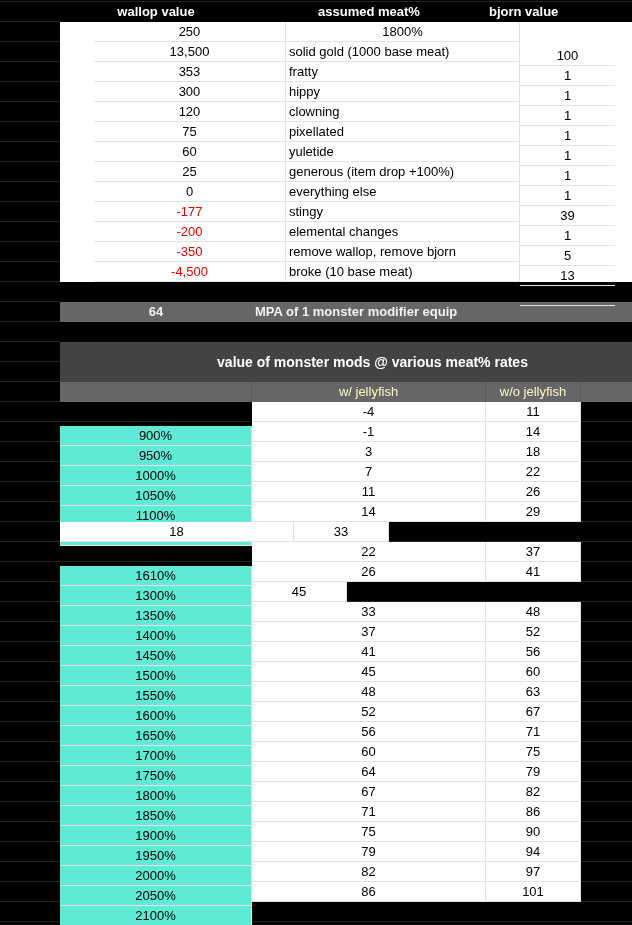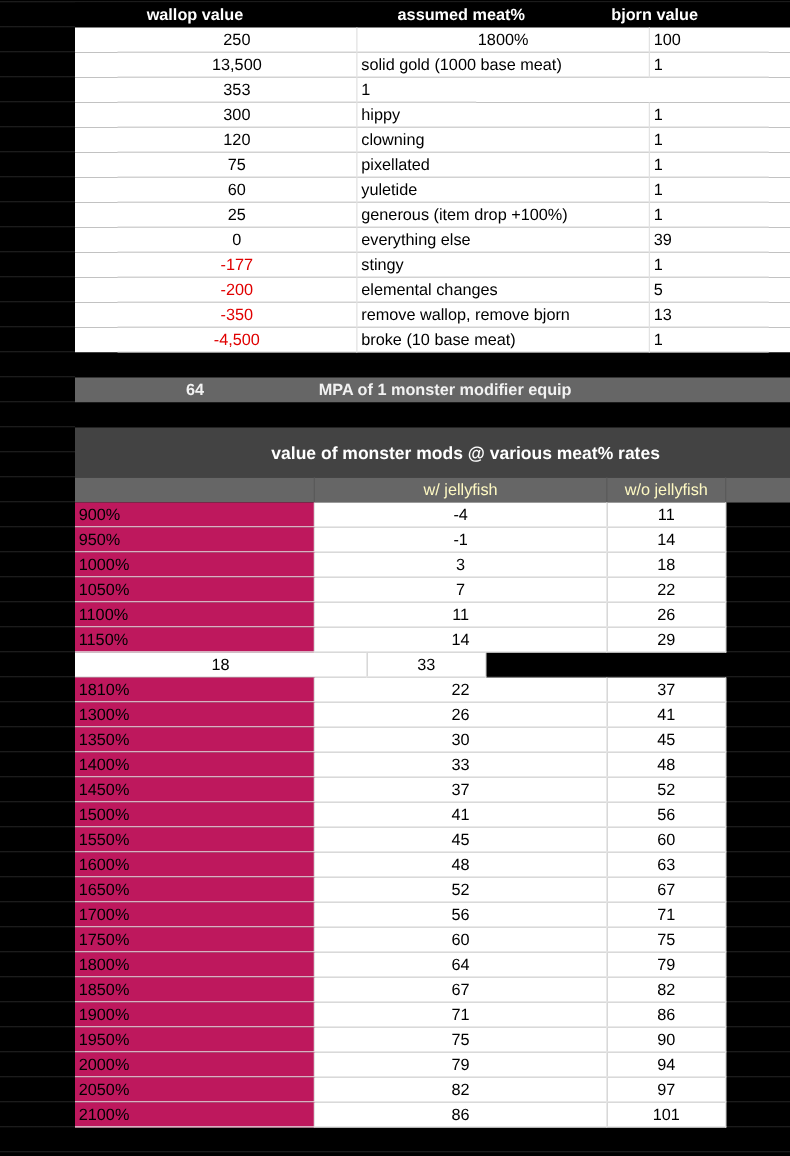--- a/index.html
+++ b/index.html
@@ -18,38 +18,38 @@
   .sheet { position: absolute; left: 60px; top: 2px; width: 625px; }
   .row { display: flex; height: 20px; box-sizing: border-box; }
   .cell {
     box-sizing: border-box; height: 20px; line-height: 20px;
     white-space: nowrap; overflow: hidden; padding: 0 3px;
   }
   .c1 { width: 192px; }
   .c2 { width: 234px; }
   .c3 { width: 95px; }
   .center { text-align: center; }
-  .right { text-align: left; }
+  .right { text-align: center; margin-top: 24px; }
   .left { text-align: left; }
   .hdr { background: #000; color: #fff; font-weight: bold; }
   .white { background: #fff; color: #000; padding-left: 34px; }
   .white .cell { border-right: 1px solid #e2e2e2; border-bottom: 1px solid #e2e2e2; }
   .white .cell:last-child { border-right: none; }
   .neg { color: #e00000; }
   .blackrow { background: #000; }
   .mpa { background: #666; color: #f2f2f2; font-weight: bold; }
   .title-band {
     height: 40px; background: #434343; color: #fff;
     font-size: 14px; font-weight: bold; text-align: center; line-height: 40px;
     margin-top: 0;
   }
   .subhdr { background: #666; color: #fef9c3; }
   .subhdr .cell { border-right: 1px solid #5a5a5a; }
   .t2row .cell { border-bottom: 1px solid #e2e2e2; border-right: 1px solid #e2e2e2; color: #000; }
-  .t2row .c1 { background: #be185d; }
+  .t2row .c1 { background: #5eead4; }
   .t2row .c2, .t2row .c3 { background: #fff; }
 </style>
 </head>
 <body>
 
 <div class="sheet">
 
   <div class="row hdr">
     <div class="cell c1 center">wallop value</div>
     <div class="cell c2 center">assumed meat%</div>
@@ -64,20 +64,21 @@
 
 
   <div id="mod-rows">
       <div class="row white">
         <div class="cell c1 center">13,500</div>
         <div class="cell c2 left">solid gold (1000 base meat)</div>
         <div class="cell c3 right">1</div>
       </div>
       <div class="row white">
         <div class="cell c1 center">353</div>
+        <div class="cell c2 left">fratty</div>
         <div class="cell c3 right">1</div>
       </div>
       <div class="row white">
         <div class="cell c1 center">300</div>
         <div class="cell c2 left">hippy</div>
         <div class="cell c3 right">1</div>
       </div>
       <div class="row white">
         <div class="cell c1 center">120</div>
         <div class="cell c2 left">clowning</div>
@@ -172,32 +173,31 @@
       <div class="row t2row">
         <div class="cell c1 right">1150%</div>
         <div class="cell c2 center">14</div>
         <div class="cell c3 center">29</div>
       </div>
       <div class="row t2row">
         <div class="cell c2 center">18</div>
         <div class="cell c3 center">33</div>
       </div>
       <div class="row t2row">
-        <div class="cell c1 right">1810%</div>
+        <div class="cell c1 right">1610%</div>
         <div class="cell c2 center">22</div>
         <div class="cell c3 center">37</div>
       </div>
       <div class="row t2row">
         <div class="cell c1 right">1300%</div>
         <div class="cell c2 center">26</div>
         <div class="cell c3 center">41</div>
       </div>
       <div class="row t2row">
         <div class="cell c1 right">1350%</div>
-        <div class="cell c2 center">30</div>
         <div class="cell c3 center">45</div>
       </div>
       <div class="row t2row">
         <div class="cell c1 right">1400%</div>
         <div class="cell c2 center">33</div>
         <div class="cell c3 center">48</div>
       </div>
       <div class="row t2row">
         <div class="cell c1 right">1450%</div>
         <div class="cell c2 center">37</div>

